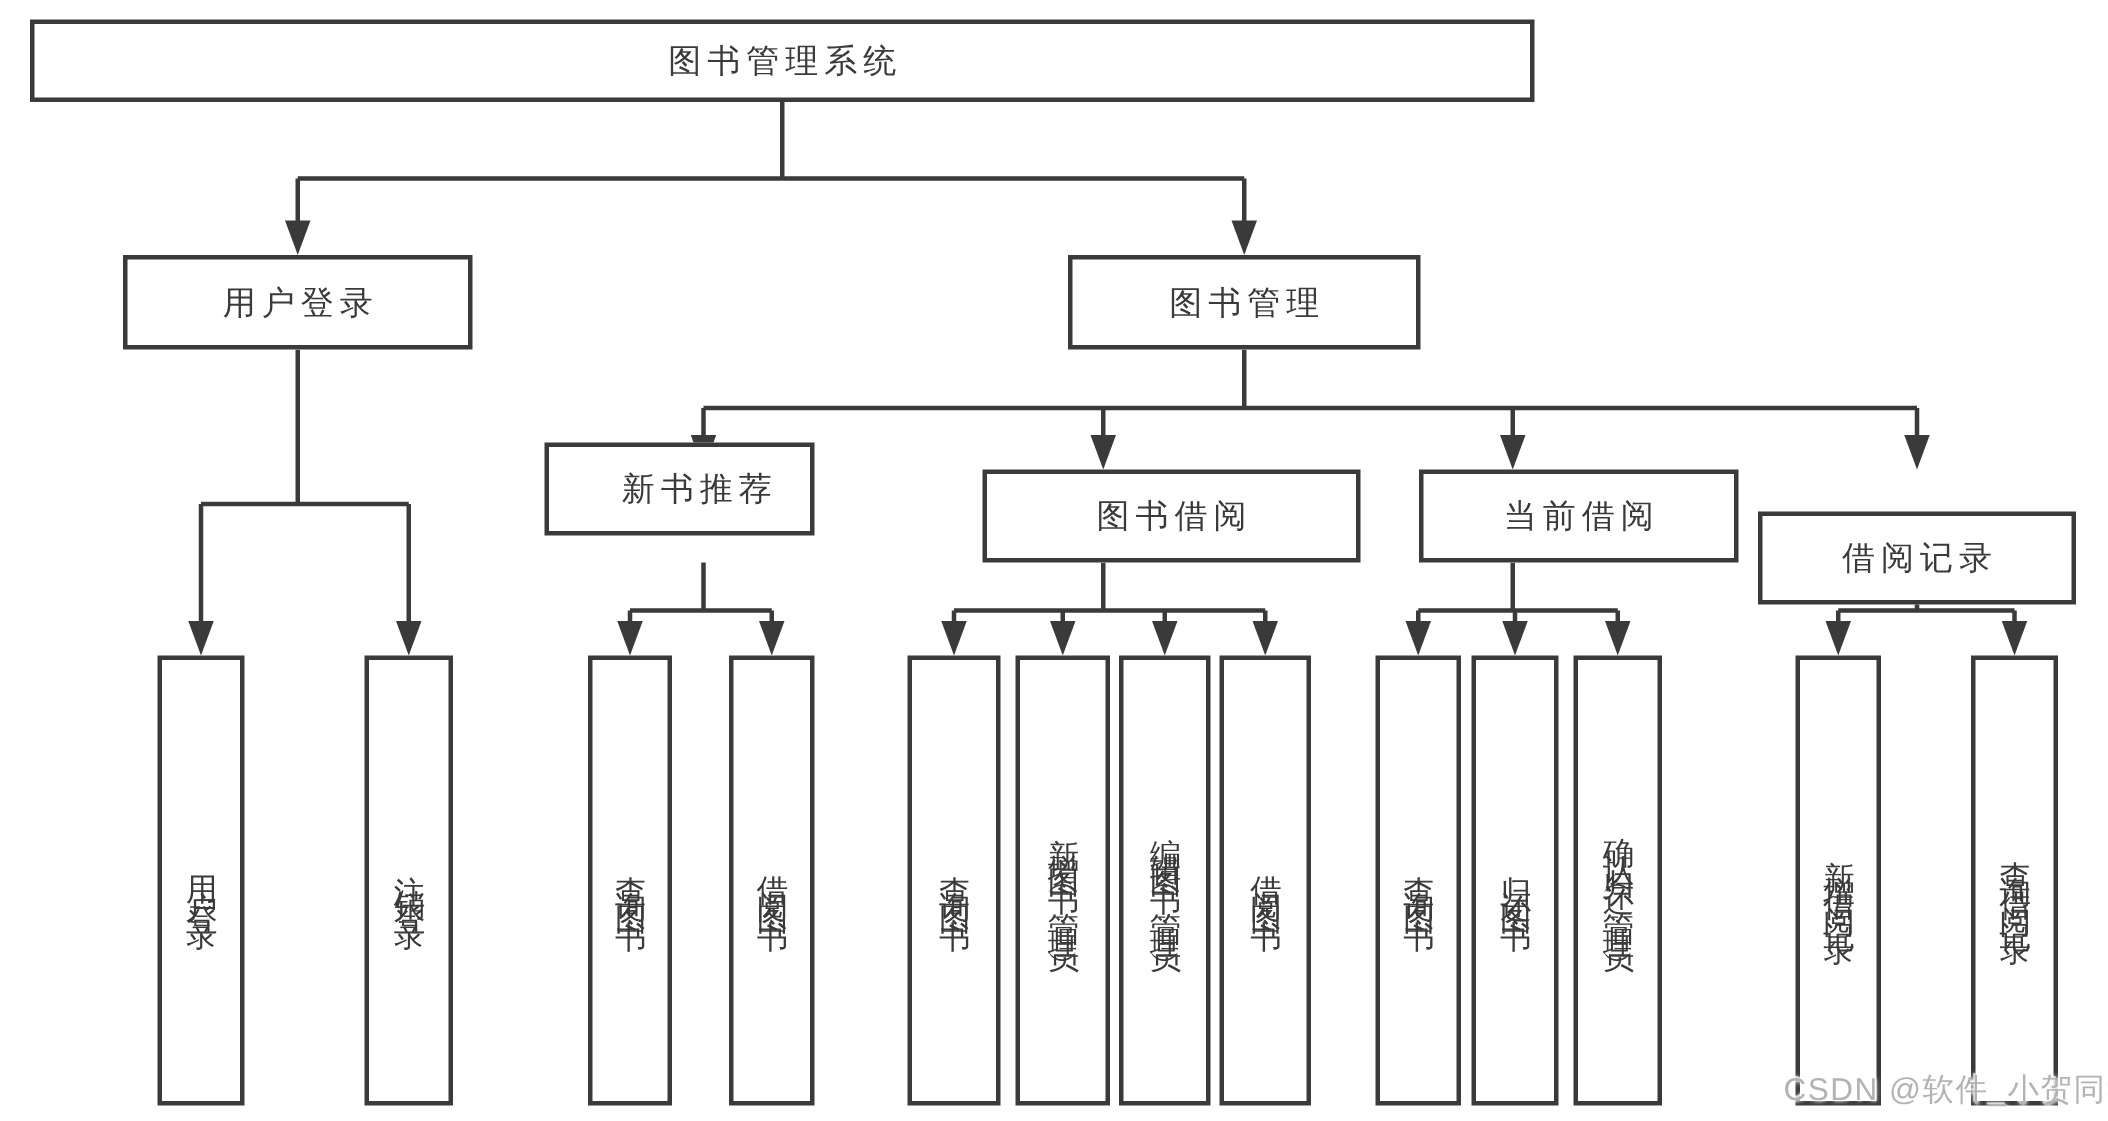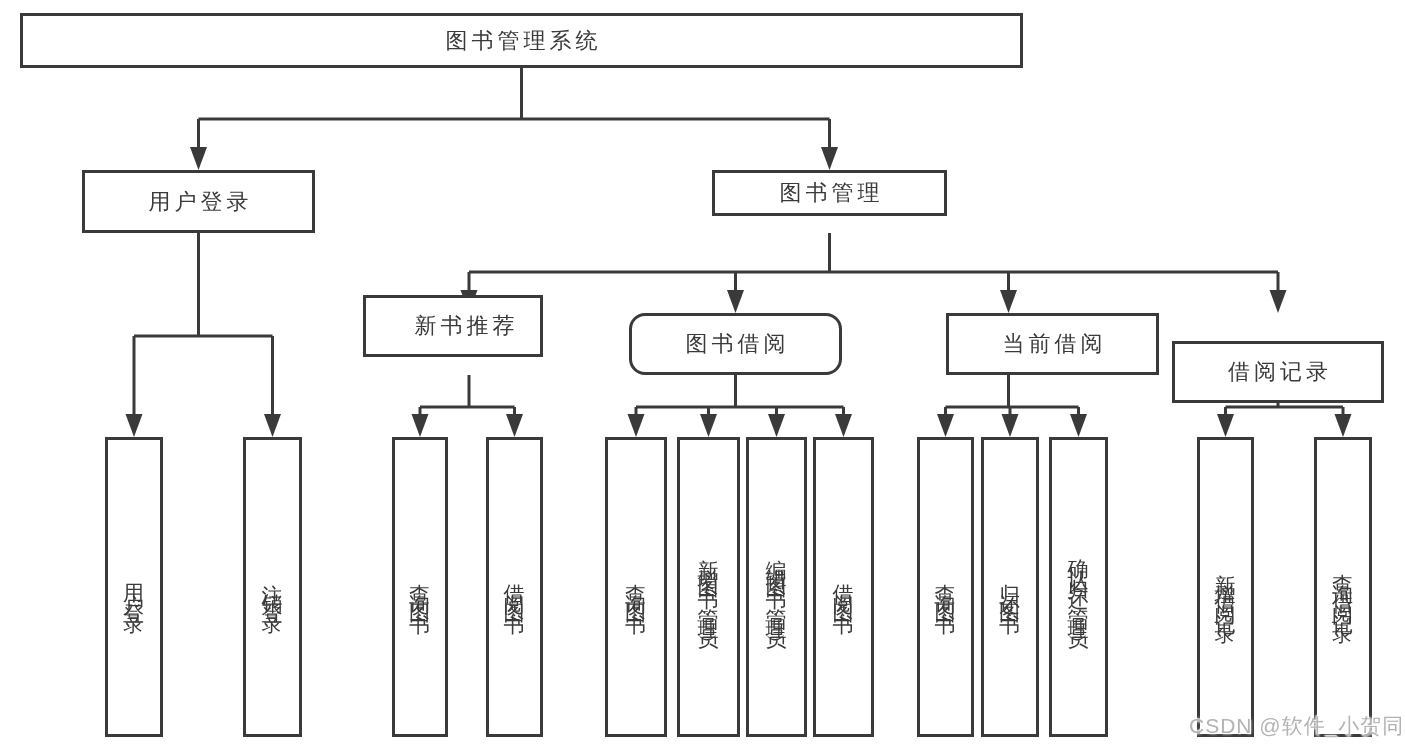--- a/index.html
+++ b/index.html
@@ -23,23 +23,23 @@
     font-size:21px;letter-spacing:10px;line-height:1;white-space:nowrap;
   }
   .watermark{
     position:absolute;left:1189px;top:712px;z-index:3;
     font-size:21px;letter-spacing:1px;color:#b3b3b3;white-space:nowrap;
     text-shadow:-1px -1px 1px rgba(255,255,255,.95), 1px 1px 2px rgba(255,255,255,.95), 0 0 4px rgba(255,255,255,.9);
   }
   
   #n-root{left:20px;top:13px;width:1003px;height:55px;}
   #n-user-login{left:82px;top:170px;width:233px;height:63px;}
-  #n-book-mgmt{left:712px;top:170px;width:235px;height:46px;}
+  #n-book-mgmt{left:712px;top:170px;width:235px;height:63px;}
   #n-new-book{left:363px;top:295px;width:180px;height:62px;padding-left:23px;}
-  #n-book-borrow{left:629px;top:313px;width:213px;height:62px;border-radius:16px;}
+  #n-book-borrow{left:655px;top:313px;width:252px;height:62px;}
   #n-current-borrow{left:946px;top:313px;width:213px;height:62px;}
   #n-borrow-records{left:1172px;top:313px;width:212px;height:62px;margin-top:28px;}
   .leaf{top:437px;height:300px;}
   #l-login{left:105px;width:58px;}
   #l-logout{left:243px;width:59px;}
   #l-nb-query{left:392px;width:56px;}
   #l-nb-borrow{left:486px;width:57px;}
   #l-bb-query{left:605px;width:62px;}
   #l-bb-add{left:677px;width:63px;}
   #l-bb-edit{left:746px;width:61px;}

